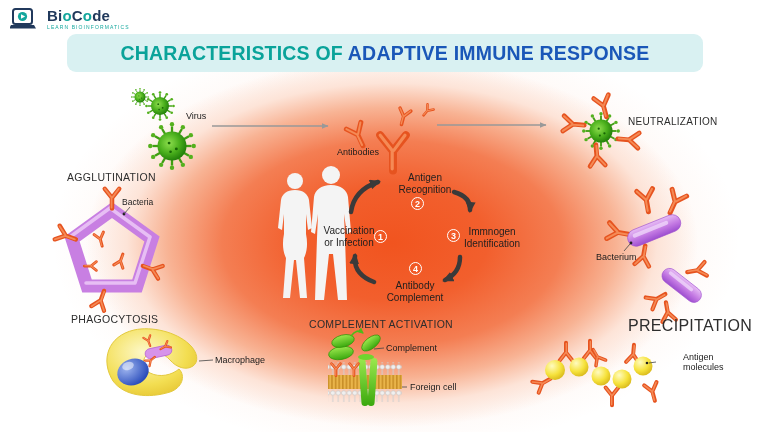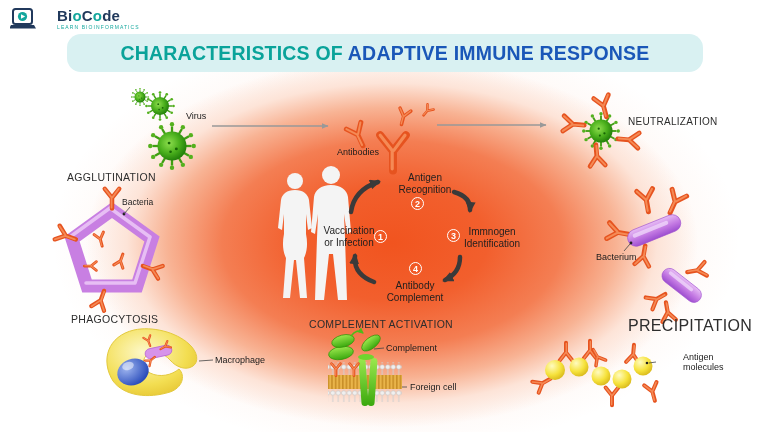--- a/index.html
+++ b/index.html
@@ -7,27 +7,27 @@
          font-family:"Liberation Sans",sans-serif;}
   .bg{position:absolute;inset:0;
       background:
         radial-gradient(ellipse 340px 205px at 392px 243px,
           #f1541f 0%, #f25f2d 28%, #f47e53 50%, #f8b394 66%, #fde4d8 78%, rgba(255,255,255,0) 90%),
         radial-gradient(ellipse 430px 265px at 396px 240px,
           rgba(246,145,100,.30) 0%, rgba(255,255,255,0) 80%);}
   .art{position:absolute;left:0;top:0;}
   .abs{position:absolute;}
   
-  .logo{position:absolute;left:10px;top:8px;display:flex;align-items:flex-start;gap:20px;}
+  .logo{position:absolute;left:10px;top:8px;display:flex;align-items:flex-start;gap:10px;}
   .brand{font-size:15px;font-weight:bold;color:#21395c;line-height:15px;letter-spacing:.2px;}
   .brand .o{color:#14a79d;}
   .tagline{font-size:5px;color:#16a89e;letter-spacing:1.1px;margin-top:1px;}
   
   .banner{position:absolute;left:67px;top:34px;width:636px;height:38px;background:#d9f1f2;
-          border-radius:14px;text-align:center;line-height:38px;font-weight:bold;font-size:19.5px;
+          border-radius:9px;text-align:center;line-height:38px;font-weight:bold;font-size:19.5px;
           letter-spacing:.2px;white-space:nowrap;}
   .t1{color:#0aa39a;} .t2{color:#1a57b8;}
   
   .sec-title{font-weight:normal;font-size:10.5px;color:#2d2d2d;letter-spacing:.3px;white-space:nowrap;}
   .sm{font-size:9px;color:#1c1c1c;white-space:nowrap;}
   .sm.wrap{white-space:normal;line-height:10px;}
   .cycle-txt{font-size:10px;color:#1f1f1f;text-align:center;line-height:11.5px;}
   .cycle-txt span{display:block;}
   .badge{position:absolute;width:13px;height:13px;border:1.3px solid #fff;border-radius:50%;
          color:#fff;font-size:9px;line-height:13px;text-align:center;font-weight:bold;

